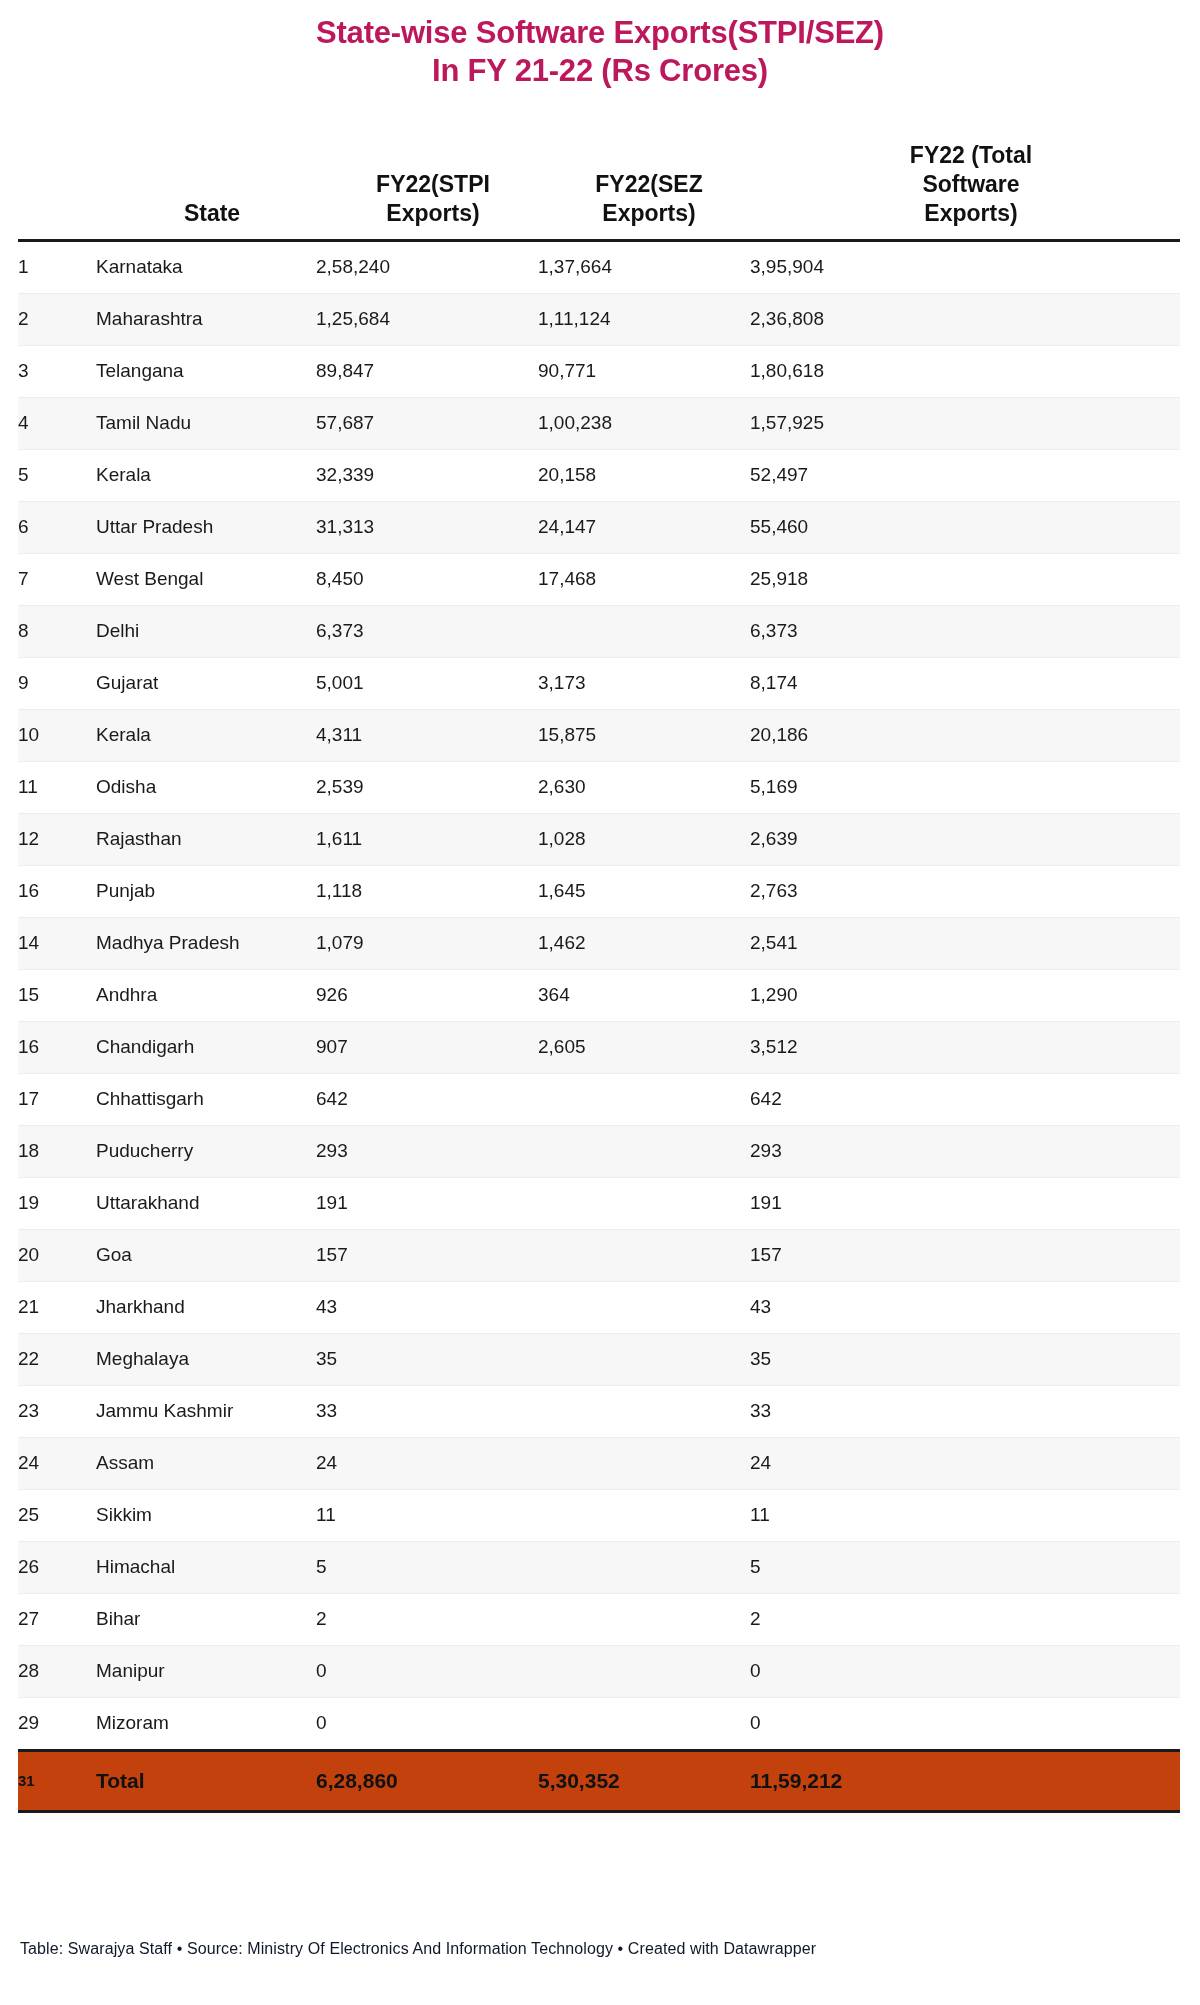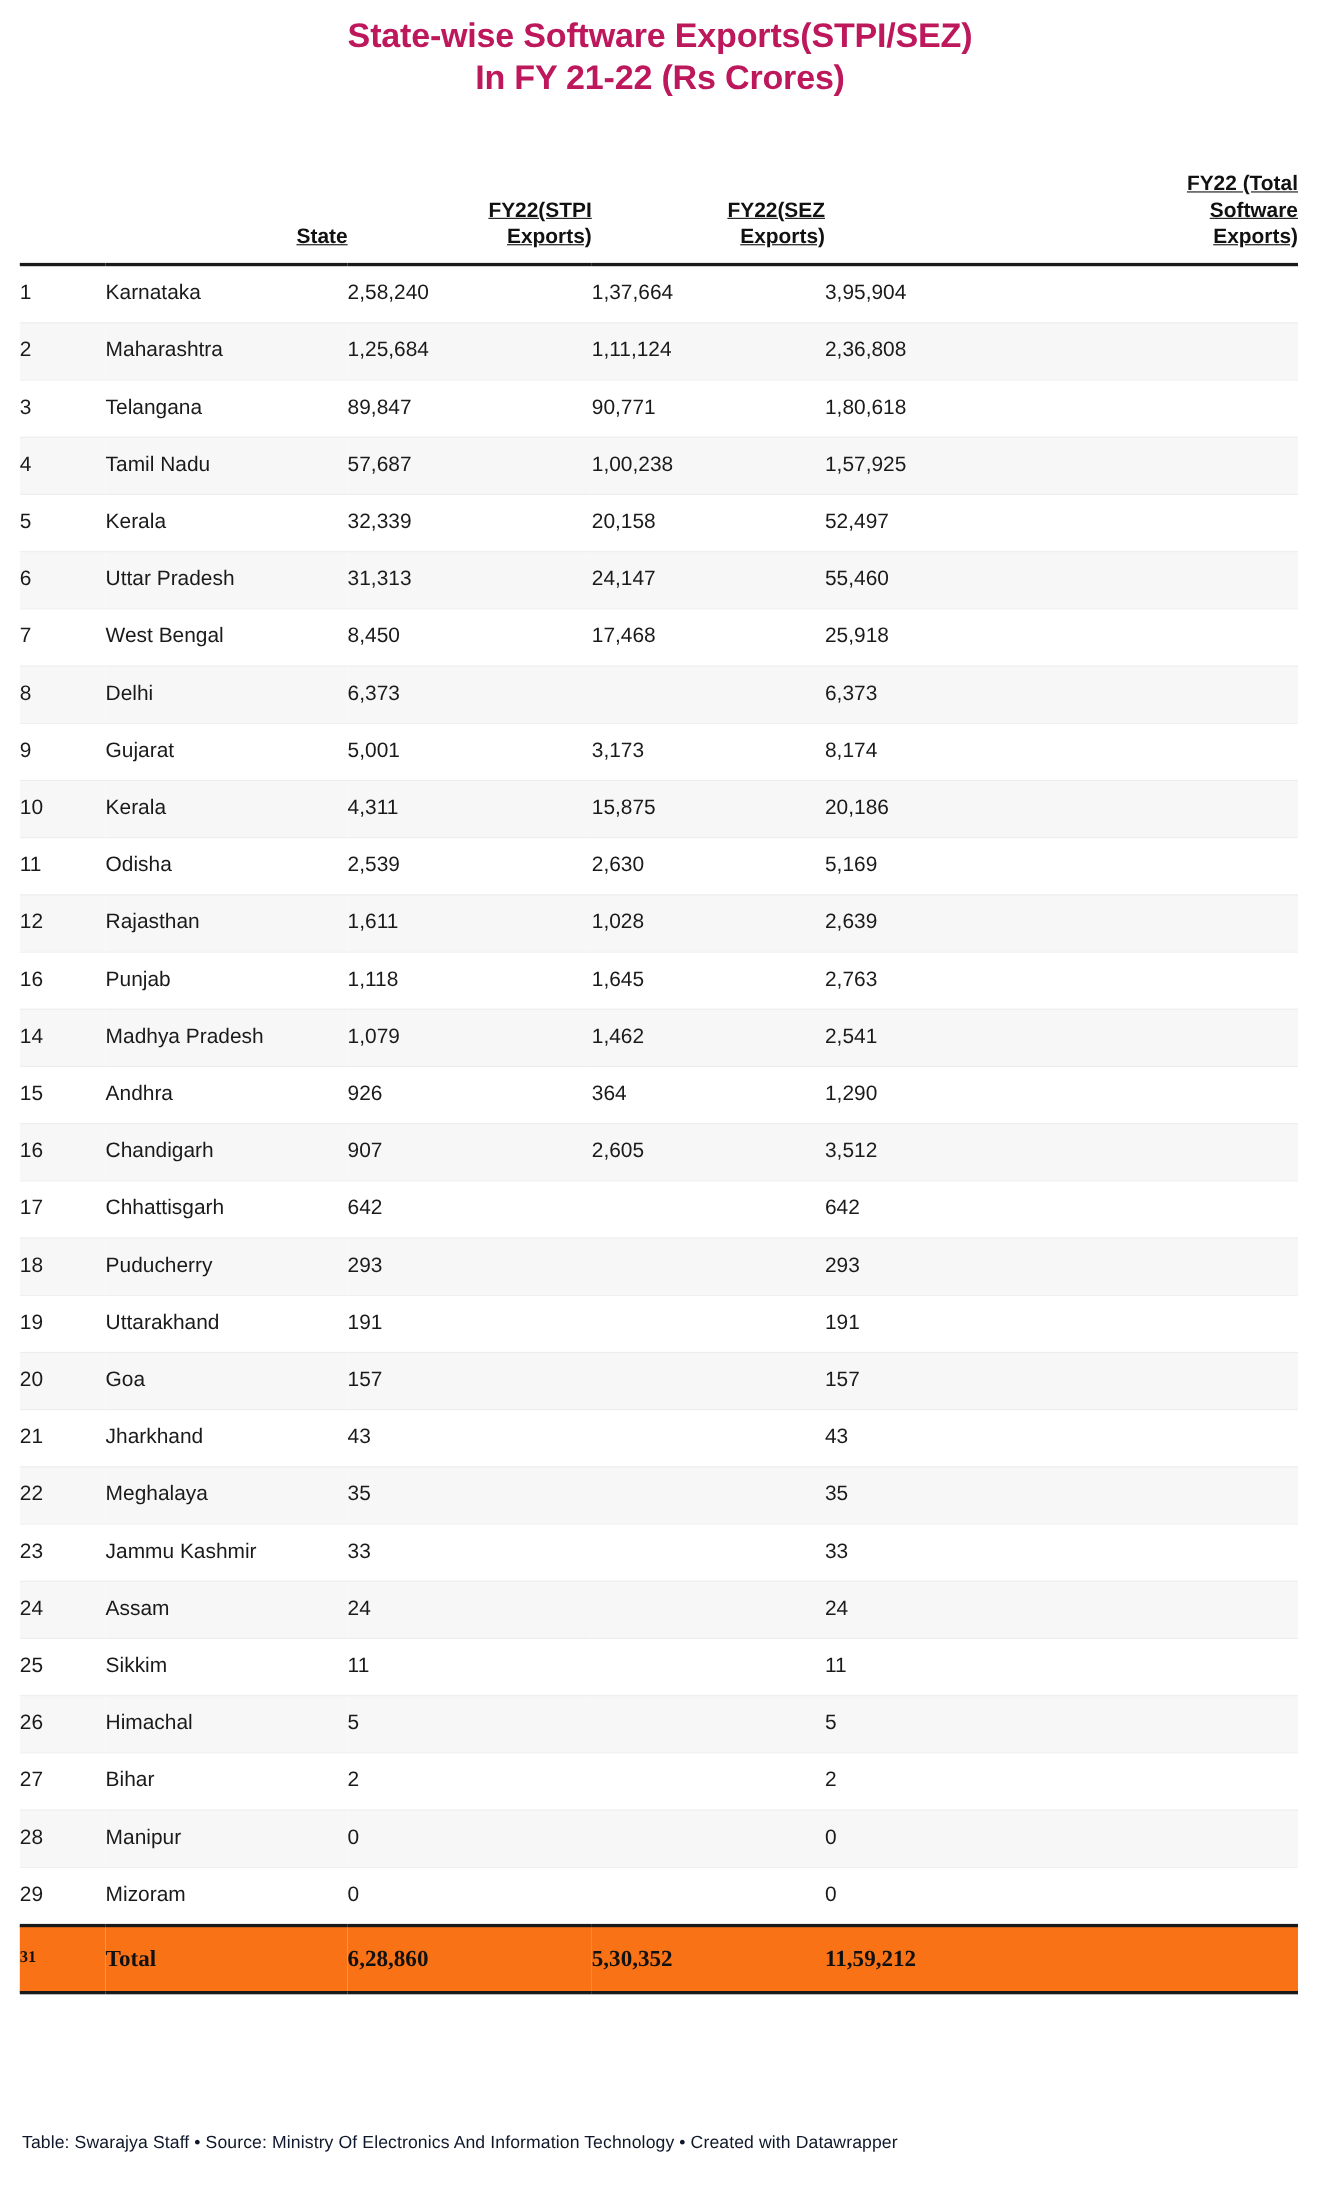--- a/index.html
+++ b/index.html
@@ -48,29 +48,28 @@
   }
 
   col.c-num   { width: 78px; }
   col.c-state { width: 220px; }
   col.c-stpi  { width: 222px; }
   col.c-sez   { width: 212px; }
   col.c-total { width: 430px; }
 
   thead th {
     vertical-align: bottom;
-    text-align: right;
-    font-size: 19px;
+    text-align: center;
+    font-size: 23px;
     font-weight: 700;
     color: #111111;
     line-height: 1.26;
     padding: 0 0 11px 0;
     border-bottom: 3px solid #1a1a1a;
     height: 112px;
-    text-decoration: underline;
   }
   thead th.h-num { padding-left: 2px; }
   thead th.h-state { padding-left: 12px; }
   thead th.h-stpi { padding-left: 12px; }
   thead th.h-sez { padding-left: 10px; }
   thead th.h-total { padding-left: 12px; }
 
   tbody tr.drow td {
     font-size: 19px;
     font-weight: 400;
@@ -96,24 +95,23 @@
   td.t-total { padding-left: 12px; }
 
   
   tbody tr.total-row td {
     font-size: 21px;
     font-weight: 700;
     color: #111111;
     height: 46px;
     padding: 6px 0 6px 0;
     vertical-align: middle;
-    background: #f97316;
+    background: #c2410c;
     border-top: 3px solid #1a1a1a;
     border-bottom: 3px solid #1a1a1a;
-    font-family: Liberation Serif, serif;
   }
   tbody tr.total-row td.t-num {
     font-size: 15px;
     font-weight: 700;
   }
 
   
   .footer-note {
     position: absolute;
     left: 20px;

